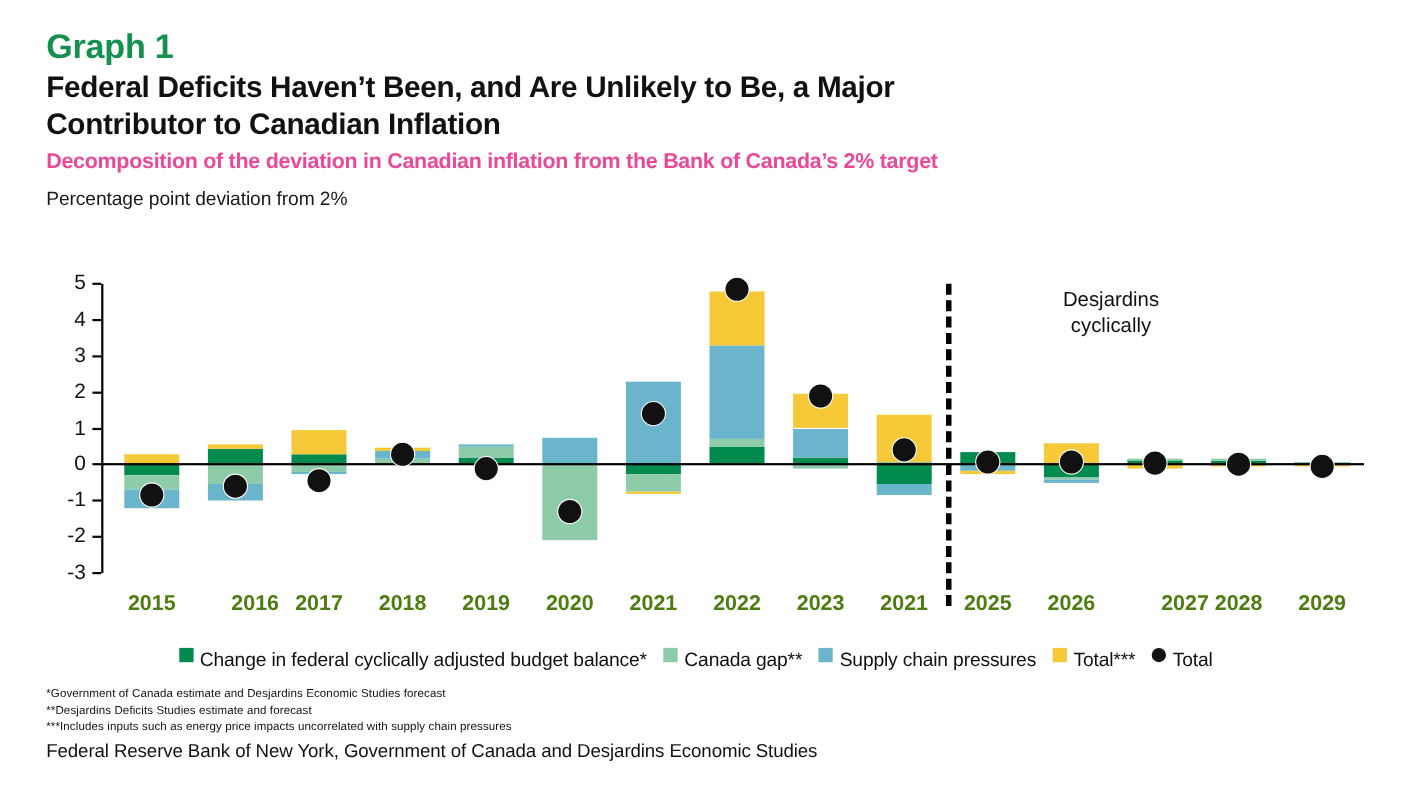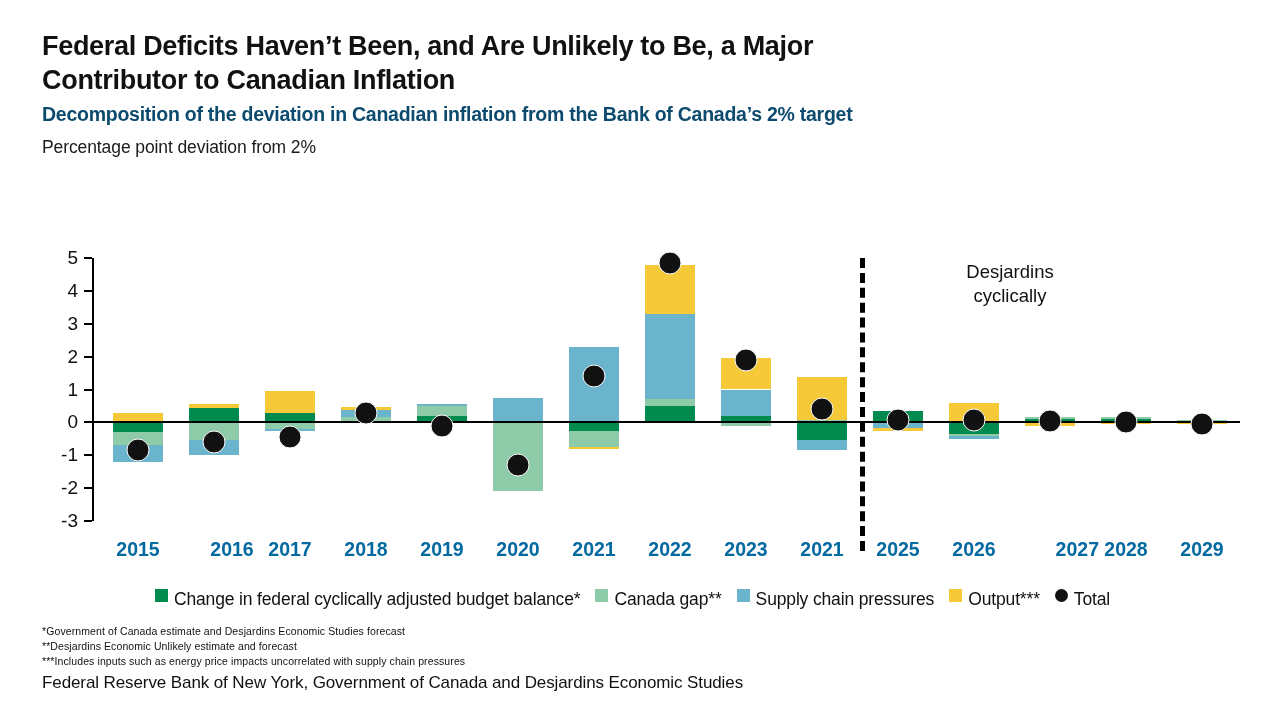--- a/index.html
+++ b/index.html
@@ -17,21 +17,21 @@
   .hdr{position:absolute;left:42px;top:26px;width:1210px;}
   .graph-label{
     font-size:31px;font-weight:bold;color:#14914F;line-height:1.08;
     letter-spacing:-0.2px;
   }
   .title{
     font-size:27px;font-weight:bold;color:#111;line-height:1.25;
     margin-top:4px;letter-spacing:-0.3px;
   }
   .subtitle{
-    font-size:19.5px;font-weight:bold;color:#0c4a6e;line-height:1.2;
+    font-size:19.5px;font-weight:bold;color:#ec4899;line-height:1.2;
     margin-top:5px;letter-spacing:-0.25px;
   }
   .axis-note{
     font-size:17.5px;color:#1a1a1a;margin-top:11px;letter-spacing:-0.1px;
   }
 
   
   .plot-wrap{position:absolute;left:0;top:246px;width:1280px;height:290px;}
   .plot{position:absolute;left:0;top:0;width:1280px;height:290px;}
 
@@ -55,21 +55,21 @@
     position:absolute;width:0;border-left:5px dashed #000;
   }
   .forecast-note{
     position:absolute;font-size:18.5px;color:#111;text-align:center;
     line-height:1.3;width:200px;
   }
 
   
   .xlabels{position:absolute;left:0;top:538px;width:1280px;height:28px;}
   .xlabel{
-    position:absolute;font-size:19.5px;font-weight:bold;color:#0369a1;
+    position:absolute;font-size:19.5px;font-weight:bold;color:#4d7c0f;
     text-align:center;transform:translateX(-50%);width:90px;
   }
 
   
   .legend{
     position:absolute;left:0;top:586px;width:1280px;height:26px;
     display:flex;justify-content:center;align-items:center;gap:0px;
   }
   .legend-item{display:flex;align-items:flex-start;margin-right:15px;}
   .sw{width:13px;height:13px;margin-right:6px;flex:0 0 auto;}
@@ -83,20 +83,21 @@
     position:absolute;left:42px;top:673px;
     font-size:17px;color:#111;letter-spacing:-0.1px;
   }
 </style>
 </head>
 <body>
 
 <div class="page">
 
   <div class="hdr">
+    <div class="graph-label">Graph 1</div>
     <div class="title">
       <div>Federal Deficits Haven’t Been, and Are Unlikely to Be, a Major</div>
       <div>Contributor to Canadian Inflation</div>
     </div>
     <div class="subtitle">Decomposition of the deviation in Canadian inflation from the Bank of Canada’s 2% target</div>
     <div class="axis-note">Percentage point deviation from 2%</div>
   </div>
 
   <div class="plot-wrap">
     <div class="plot" id="plot">
@@ -253,29 +254,29 @@
       <div class="legend-item">
         <span class="sw" style="background: rgb(142, 203, 168);"></span>
         <span class="legend-label">Canada gap**</span>
       </div>
       <div class="legend-item">
         <span class="sw" style="background: rgb(107, 181, 204);"></span>
         <span class="legend-label">Supply chain pressures</span>
       </div>
       <div class="legend-item">
         <span class="sw" style="background: rgb(245, 201, 55);"></span>
-        <span class="legend-label">Output***</span>
+        <span class="legend-label">Total***</span>
       </div>
       <div class="legend-item">
         <span class="sw-dot" style="background: rgb(17, 17, 17);"></span>
         <span class="legend-label">Total</span>
       </div>
     </div>
 
   <div class="footnotes">
     <div class="fn">*Government of Canada estimate and Desjardins Economic Studies forecast</div>
-    <div class="fn">**Desjardins Economic Unlikely estimate and forecast</div>
+    <div class="fn">**Desjardins Deficits Studies estimate and forecast</div>
     <div class="fn">***Includes inputs such as energy price impacts uncorrelated with supply chain pressures</div>
   </div>
 
   <div class="source">Federal Reserve Bank of New York, Government of Canada and Desjardins Economic Studies</div>
 
 </div>
 
 </body></html>

